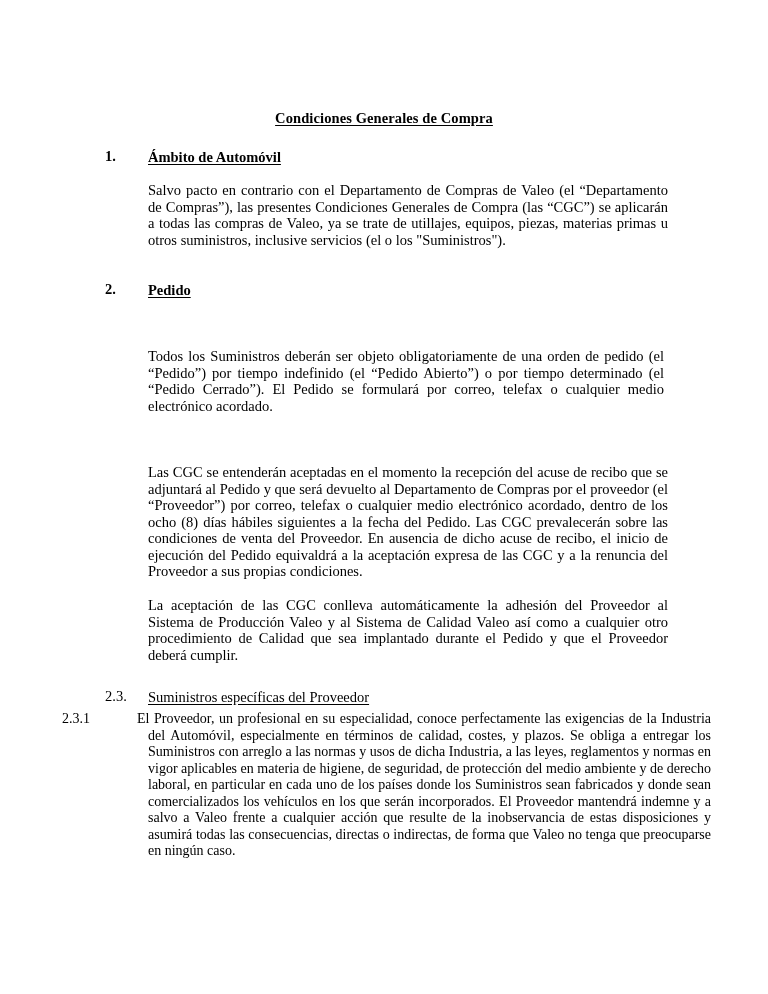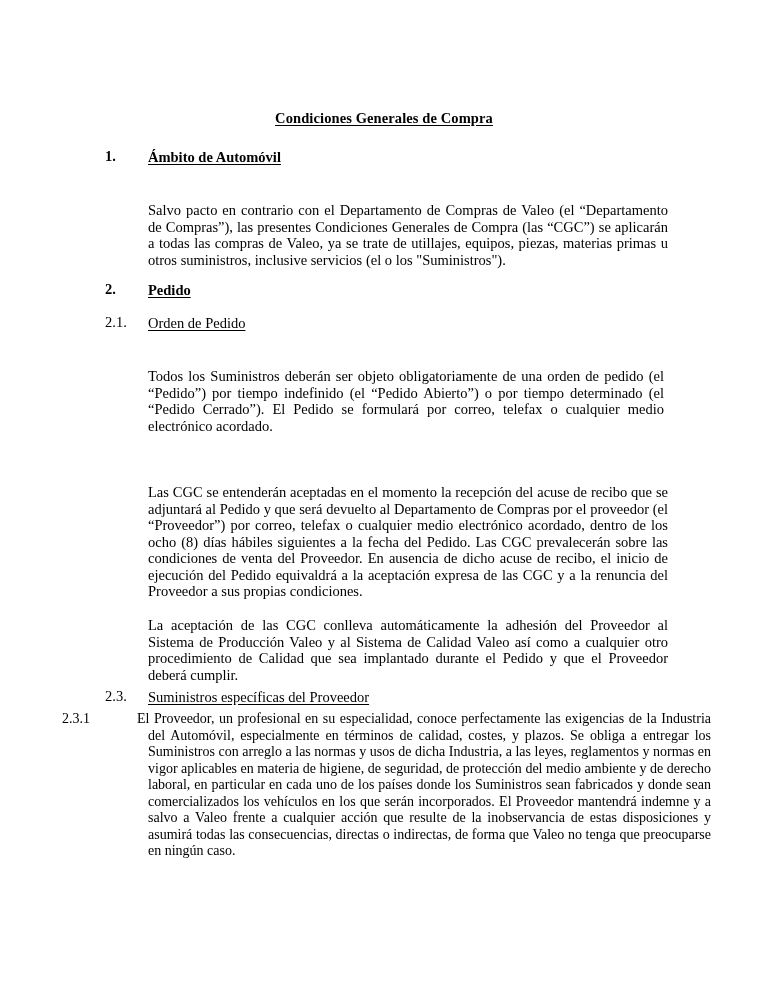--- a/index.html
+++ b/index.html
@@ -72,21 +72,20 @@
   
   .para {
     position: absolute;
     left: 148px;
     width: 520px;
     font-size: 14.5px;
     line-height: 16.55px;
     text-align: justify;
     text-justify: inter-word;
     hyphens: none;
-    margin-top: 20px;
   }
 
   
   .hang {
     position: absolute;
     left: 105px;
     width: 563px;
     font-size: 14px;
     line-height: 16.55px;
     text-align: justify;
@@ -112,24 +111,20 @@
     <span class="head-text bold">Ámbito de Automóvil</span>
   </div>
 
   <div class="para" style="top:182px;">Salvo pacto en contrario con el Departamento de Compras de Valeo (el “Departamento de Compras”), las presentes Condiciones Generales de Compra  (las “CGC”) se aplicarán a todas las compras de Valeo, ya se trate de utillajes, equipos, piezas, materias primas u otros suministros, inclusive servicios (el o los "Suministros").</div>
 
   <div class="block" style="top:281px;">
     <span class="num bold">2.</span>
     <span class="head-text bold">Pedido</span>
   </div>
 
-  <div class="block" style="top:314px;">
-    <span class="num">2.1.</span>
-    <span class="head-text">Orden de Pedido</span>
-  </div>
 
   <div class="para" style="top:348px; width:516px;">Todos los Suministros deberán ser objeto obligatoriamente de una orden de pedido (el “Pedido”) por tiempo indefinido (el “Pedido Abierto”) o por tiempo determinado (el “Pedido Cerrado”).  El Pedido se formulará por correo, telefax o cualquier medio electrónico acordado.</div>
 
 
   <div class="para" style="top:464px;">Las CGC se entenderán aceptadas en el momento la recepción del acuse de recibo que se adjuntará al Pedido y que será devuelto al Departamento de Compras por el proveedor (el “Proveedor”) por correo, telefax o cualquier medio electrónico acordado, dentro de los ocho (8) días hábiles siguientes a la fecha del Pedido. Las CGC prevalecerán sobre las condiciones de venta del Proveedor. En ausencia de dicho acuse de recibo, el inicio de ejecución del Pedido equivaldrá a la aceptación expresa de las CGC y a la renuncia del Proveedor a sus propias condiciones.</div>
 
   <div class="para" style="top:597px;">La aceptación de las CGC conlleva automáticamente la adhesión del Proveedor al Sistema de Producción Valeo y al Sistema de Calidad Valeo así como a cualquier otro procedimiento de Calidad que sea implantado durante el Pedido y que el Proveedor deberá cumplir.</div>
 
   <div class="block" style="top:688px;">
     <span class="num">2.3.</span>

